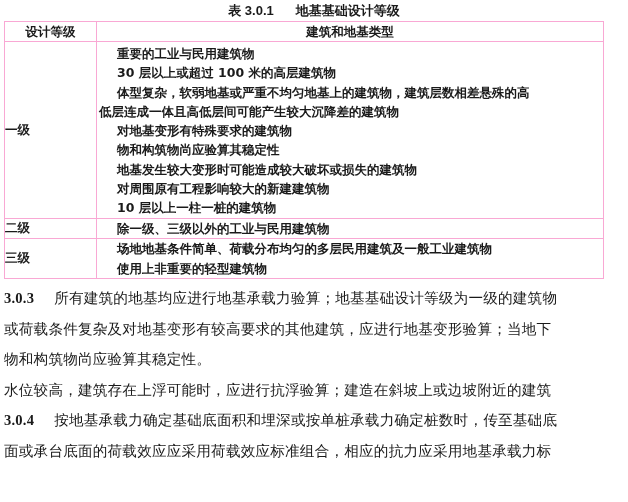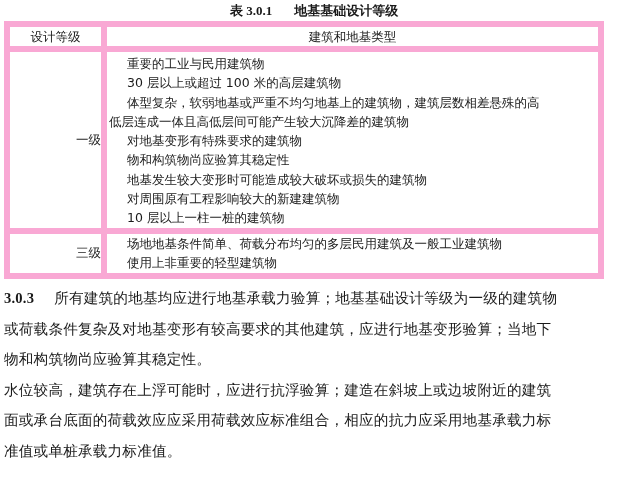--- a/index.html
+++ b/index.html
@@ -5,31 +5,31 @@
   html, body { margin: 0; padding: 0; background: #ffffff; }
   body {
     width: 628px; height: 502px; overflow: hidden; position: relative;
     font-family: "DejaVu Sans", "Liberation Sans", sans-serif;
     color: #1a1a1a;
   }
   .caption {
     position: absolute; left: 0; top: 2px; width: 628px;
     text-align: center; font-size: 13px; font-weight: bold; line-height: 17px;
   }
-  .caption .num { font-family: Liberation Serif, serif; margin-right: 22px; }
+  .caption .num { font-family: Liberation Sans, sans-serif; margin-right: 22px; }
   table.grade {
     position: absolute; left: 4px; top: 21px; width: 600px;
     border-collapse: collapse; table-layout: fixed;
     font-size: 12.5px;
   }
   table.grade td, table.grade th {
-    border: 6px solid #f9a8d4; padding: 0; font-weight: normal;
+    border: 1px solid #f9a8d4; padding: 0; font-weight: bold;
   }
   table.grade th { height: 19px; line-height: 19px; text-align: center; }
-  td.lvl { text-align: right; vertical-align: middle; width: 91px; }
+  td.lvl { text-align: left; vertical-align: middle; width: 91px; }
   td.desc { vertical-align: top; margin-left: 20px; }
   .line { line-height: 19.3px; white-space: nowrap; }
   .line.ind { padding-left: 20px; }
   .line.noind { padding-left: 2px; }
   .row1 .desc { padding-top: 2px; height: 174px; }
   .row2 td { height: 18px; }
   .row3 td { height: 38px; }
 
   .para {
     position: absolute; left: 4px; width: 620px;
@@ -62,33 +62,39 @@
       <div class="line ind">30 层以上或超过 100 米的高层建筑物</div>
       <div class="line ind">体型复杂，软弱地基或严重不均匀地基上的建筑物，建筑层数相差悬殊的高</div>
       <div class="line noind">低层连成一体且高低层间可能产生较大沉降差的建筑物</div>
       <div class="line ind">对地基变形有特殊要求的建筑物</div>
       <div class="line ind">物和构筑物尚应验算其稳定性</div>
       <div class="line ind">地基发生较大变形时可能造成较大破坏或损失的建筑物</div>
       <div class="line ind">对周围原有工程影响较大的新建建筑物</div>
       <div class="line ind">10 层以上一柱一桩的建筑物</div>
     </td>
   </tr>
+  <tr class="row2">
+    <td class="lvl">二级</td>
+    <td class="desc">
+      <div class="line ind">除一级、三级以外的工业与民用建筑物</div>
+    </td>
+  </tr>
   <tr class="row3">
     <td class="lvl">三级</td>
     <td class="desc">
       <div class="line ind">场地地基条件简单、荷载分布均匀的多层民用建筑及一般工业建筑物</div>
       <div class="line ind">使用上非重要的轻型建筑物</div>
     </td>
   </tr>
 </tbody>
   </table>
 
 <div class="para p1">
   <div><span class="clause">3.0.3</span><span>所有建筑的地基均应进行地基承载力验算；地基基础设计等级为一级的建筑物</span></div>
   <div>或荷载条件复杂及对地基变形有较高要求的其他建筑，应进行地基变形验算；当地下</div>
   <div>物和构筑物尚应验算其稳定性。</div>
   <div>水位较高，建筑存在上浮可能时，应进行抗浮验算；建造在斜坡上或边坡附近的建筑</div>
 </div>
 
 <div class="para p2">
+  <div><span class="clause">3.0.4</span><span>按地基承载力确定基础底面积和埋深或按单桩承载力确定桩数时，传至基础底</span></div>
   <div>面或承台底面的荷载效应应采用荷载效应标准组合，相应的抗力应采用地基承载力标</div>
-  <div>准值或单桩承载力标准值。</div>
 </div>
 
 </body></html>

